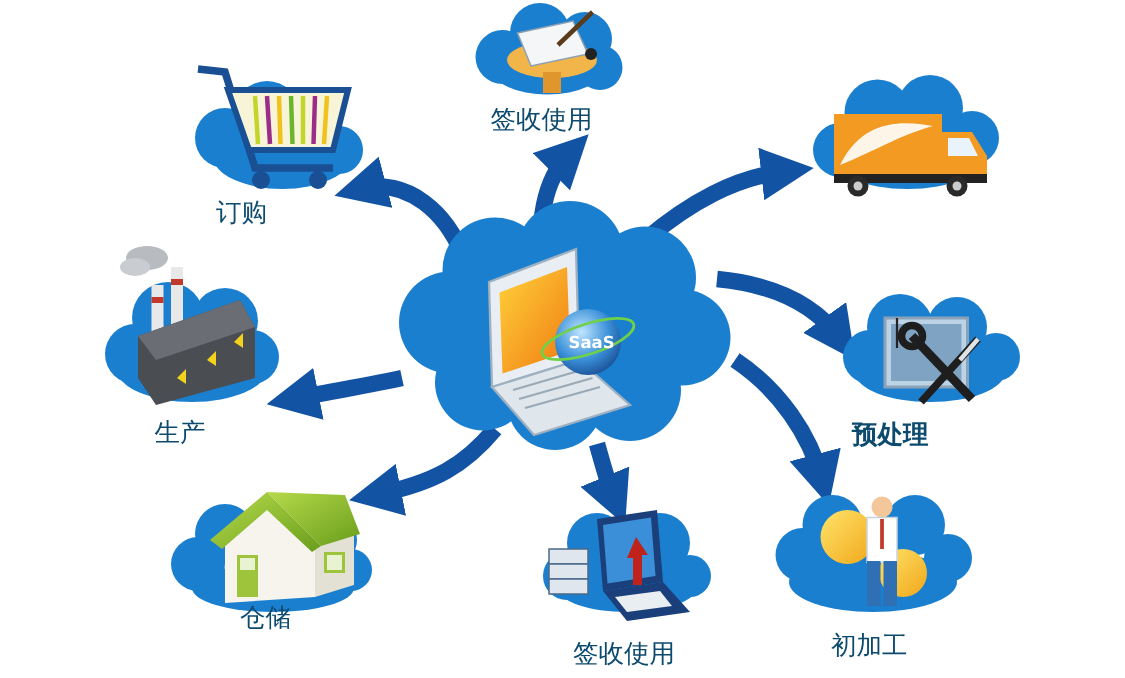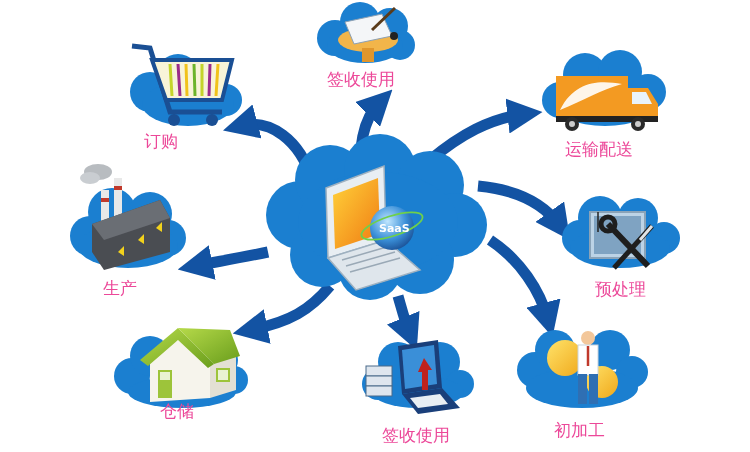--- a/index.html
+++ b/index.html
@@ -1,18 +1,18 @@
 <!DOCTYPE html>
 <html><head>
 <meta charset="utf-8">
 <style>
   html,body{margin:0;padding:0;background:#ffffff;}
   body{width:750px;height:452px;position:relative;overflow:hidden;font-family:"DejaVu Sans","Liberation Sans",sans-serif;}
   .stage{position:absolute;left:0;top:0;width:750px;height:452px;}
-  .label{position:absolute;font-size:17px;color:#ec4899;white-space:nowrap;letter-spacing:0px;}
+  .label{position:absolute;font-size:17px;color:#0c4a6e;white-space:nowrap;letter-spacing:0px;}
   svg{position:absolute;left:0;top:0;}
 </style>
 </head>
 <body>
 
 <div class="stage">
 
 <svg width="750" height="452" viewBox="0 0 750 452">
   <defs>
     <linearGradient id="screenG" x1="0" y1="0" x2="1" y2="1">
@@ -235,20 +235,19 @@
       <rect x="578" y="345" width="20" height="30" fill="#ffffff" stroke="#c9d3dc"></rect>
       <line x1="588" y1="346" x2="588" y2="366" stroke="#c0392b" stroke-width="2.5"></line>
       <rect x="578" y="374" width="9" height="30" fill="#2f6fb3"></rect>
       <rect x="589" y="374" width="9" height="30" fill="#2f6fb3"></rect>
     </g>
   </g>
 </svg>
 
 <div class="label" style="left:327px;top:68px;">签收使用</div>
 <div class="label" style="left:144px;top:130px;">订购</div>
-<div class="label" style="left:565px;top:138px;">运输配送</div>
 <div class="label" style="left:103px;top:277px;font-family:Liberation Serif, serif;">生产</div>
-<div class="label" style="left:595px;top:278px;">预处理</div>
+<div class="label" style="left:568px;top:278px;font-weight:bold;">预处理</div>
 <div class="label" style="left:160px;top:400px;">仓储</div>
 <div class="label" style="left:382px;top:424px;">签收使用</div>
 <div class="label" style="left:554px;top:419px;">初加工</div>
 
 </div>
 
 </body></html>

